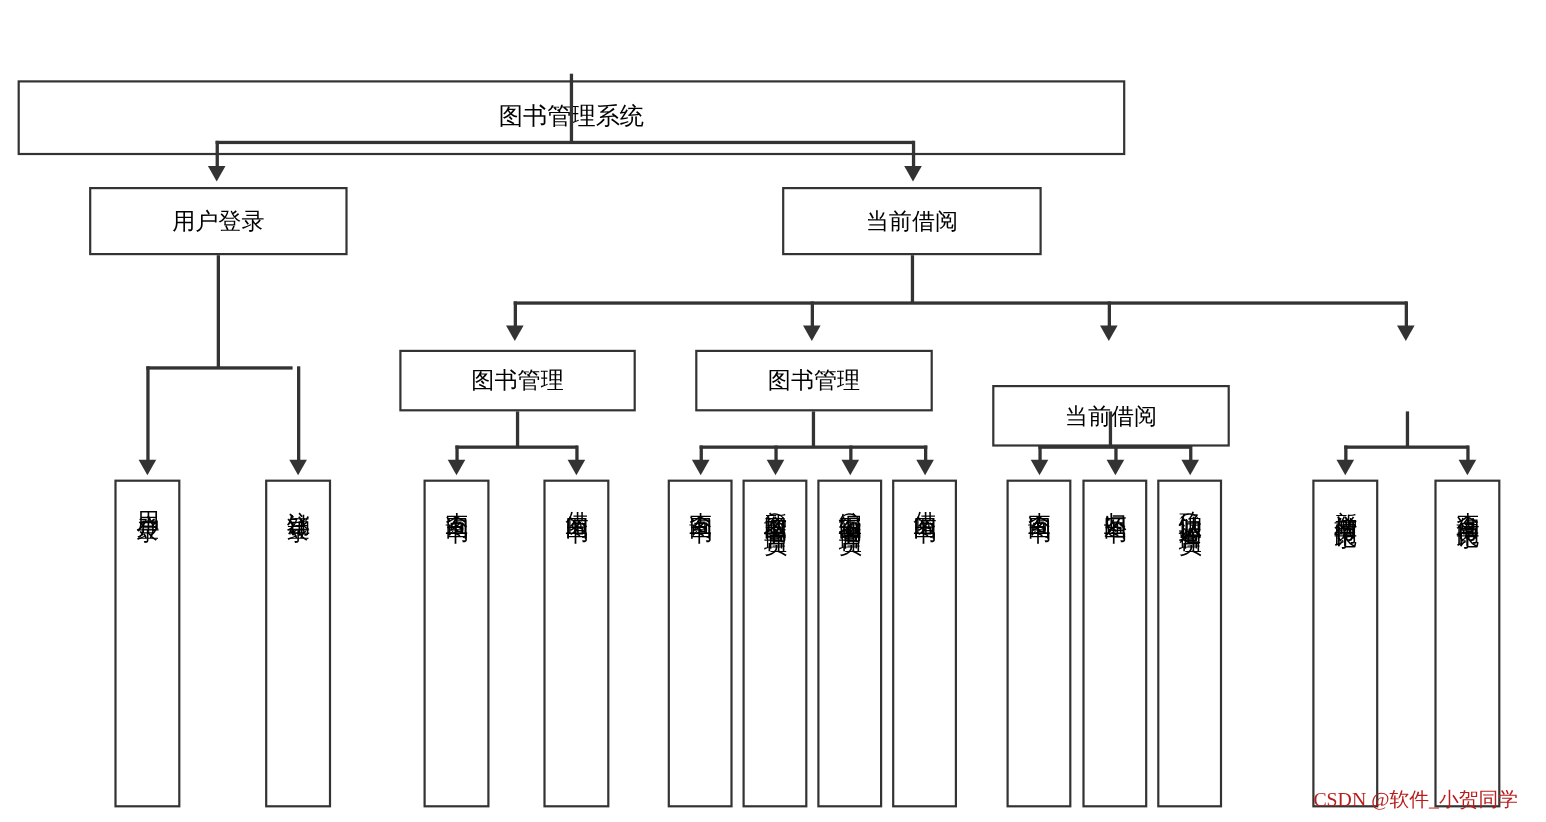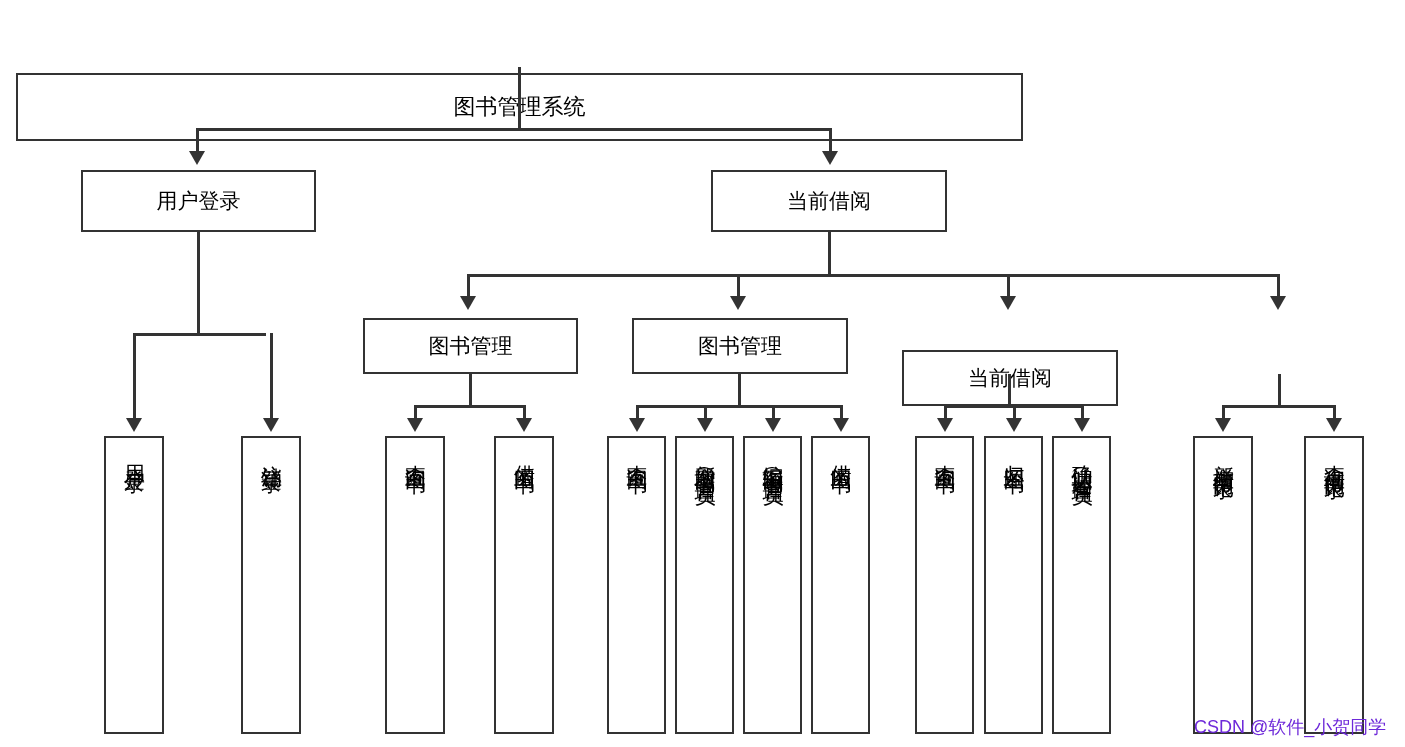--- a/index.html
+++ b/index.html
@@ -72,24 +72,24 @@
     width: 0;
     height: 0;
     border-left: 8px solid transparent;
     border-right: 8px solid transparent;
     border-top: 14px solid #333333;
   }
 
   
   .watermark {
     position: absolute;
-    color: #6d28d9;
+    color: #b91c1c;
     font-size: 18px;
     white-space: nowrap;
-    font-family: Liberation Sans, sans-serif;
+    font-family: Liberation Serif, serif;
   }
 </style>
 </head>
 <body>
 
 <div id="canvas">
 
   <div class="node root" style="left:16px; top:25px; width:1007px; height:68px;margin-top:48px;">
     <span class="label">图书管理系统</span>
   </div>

